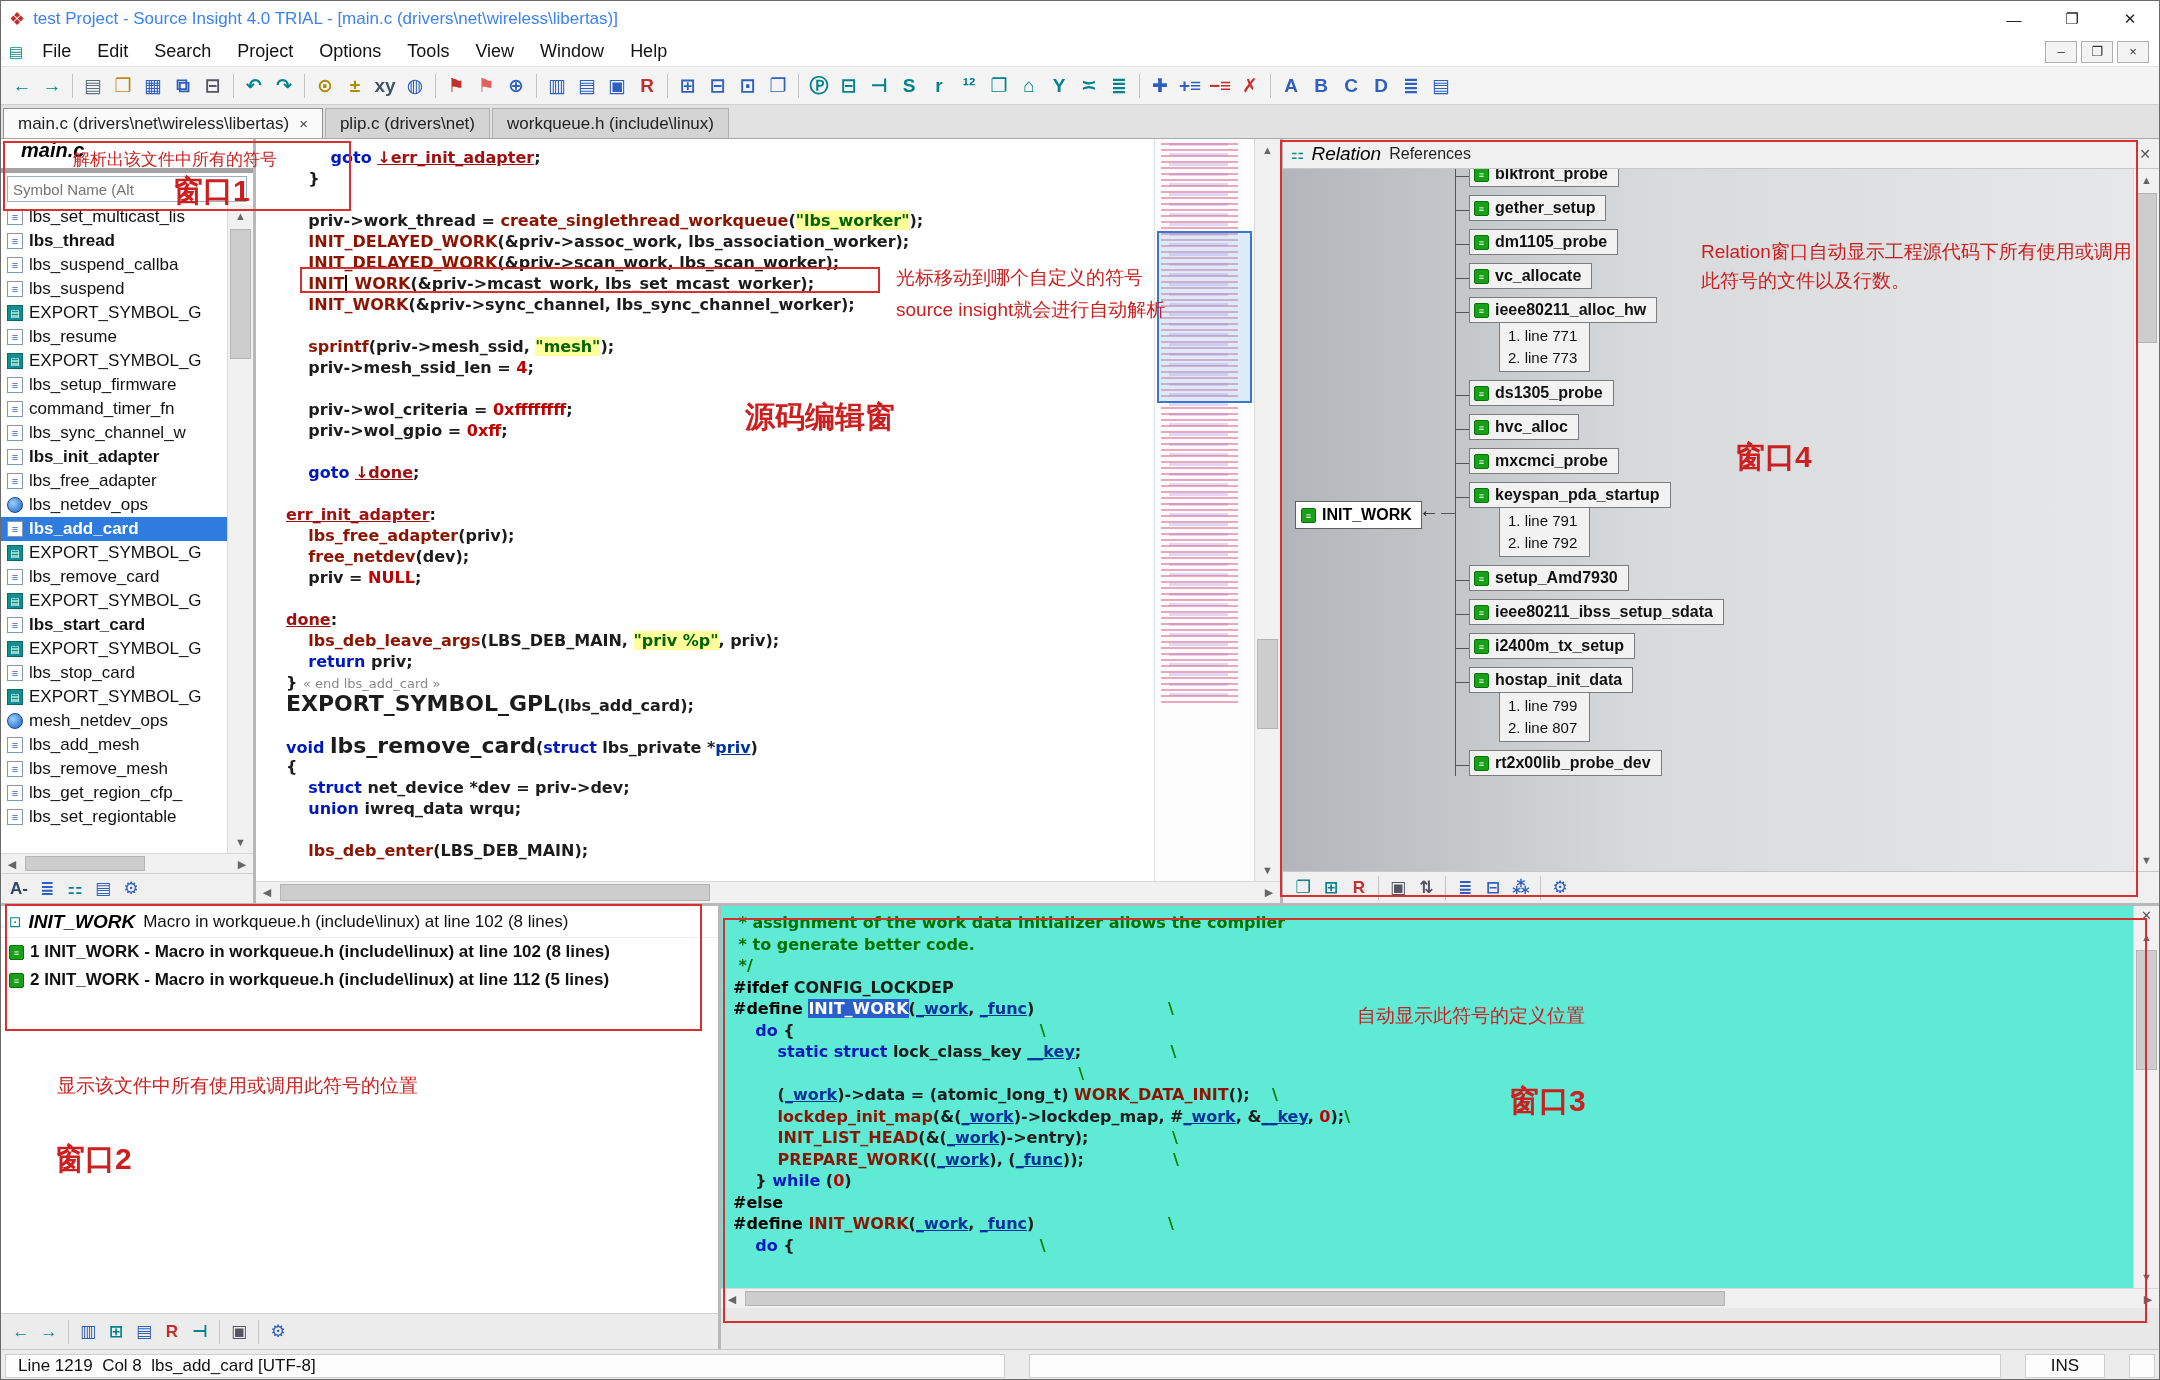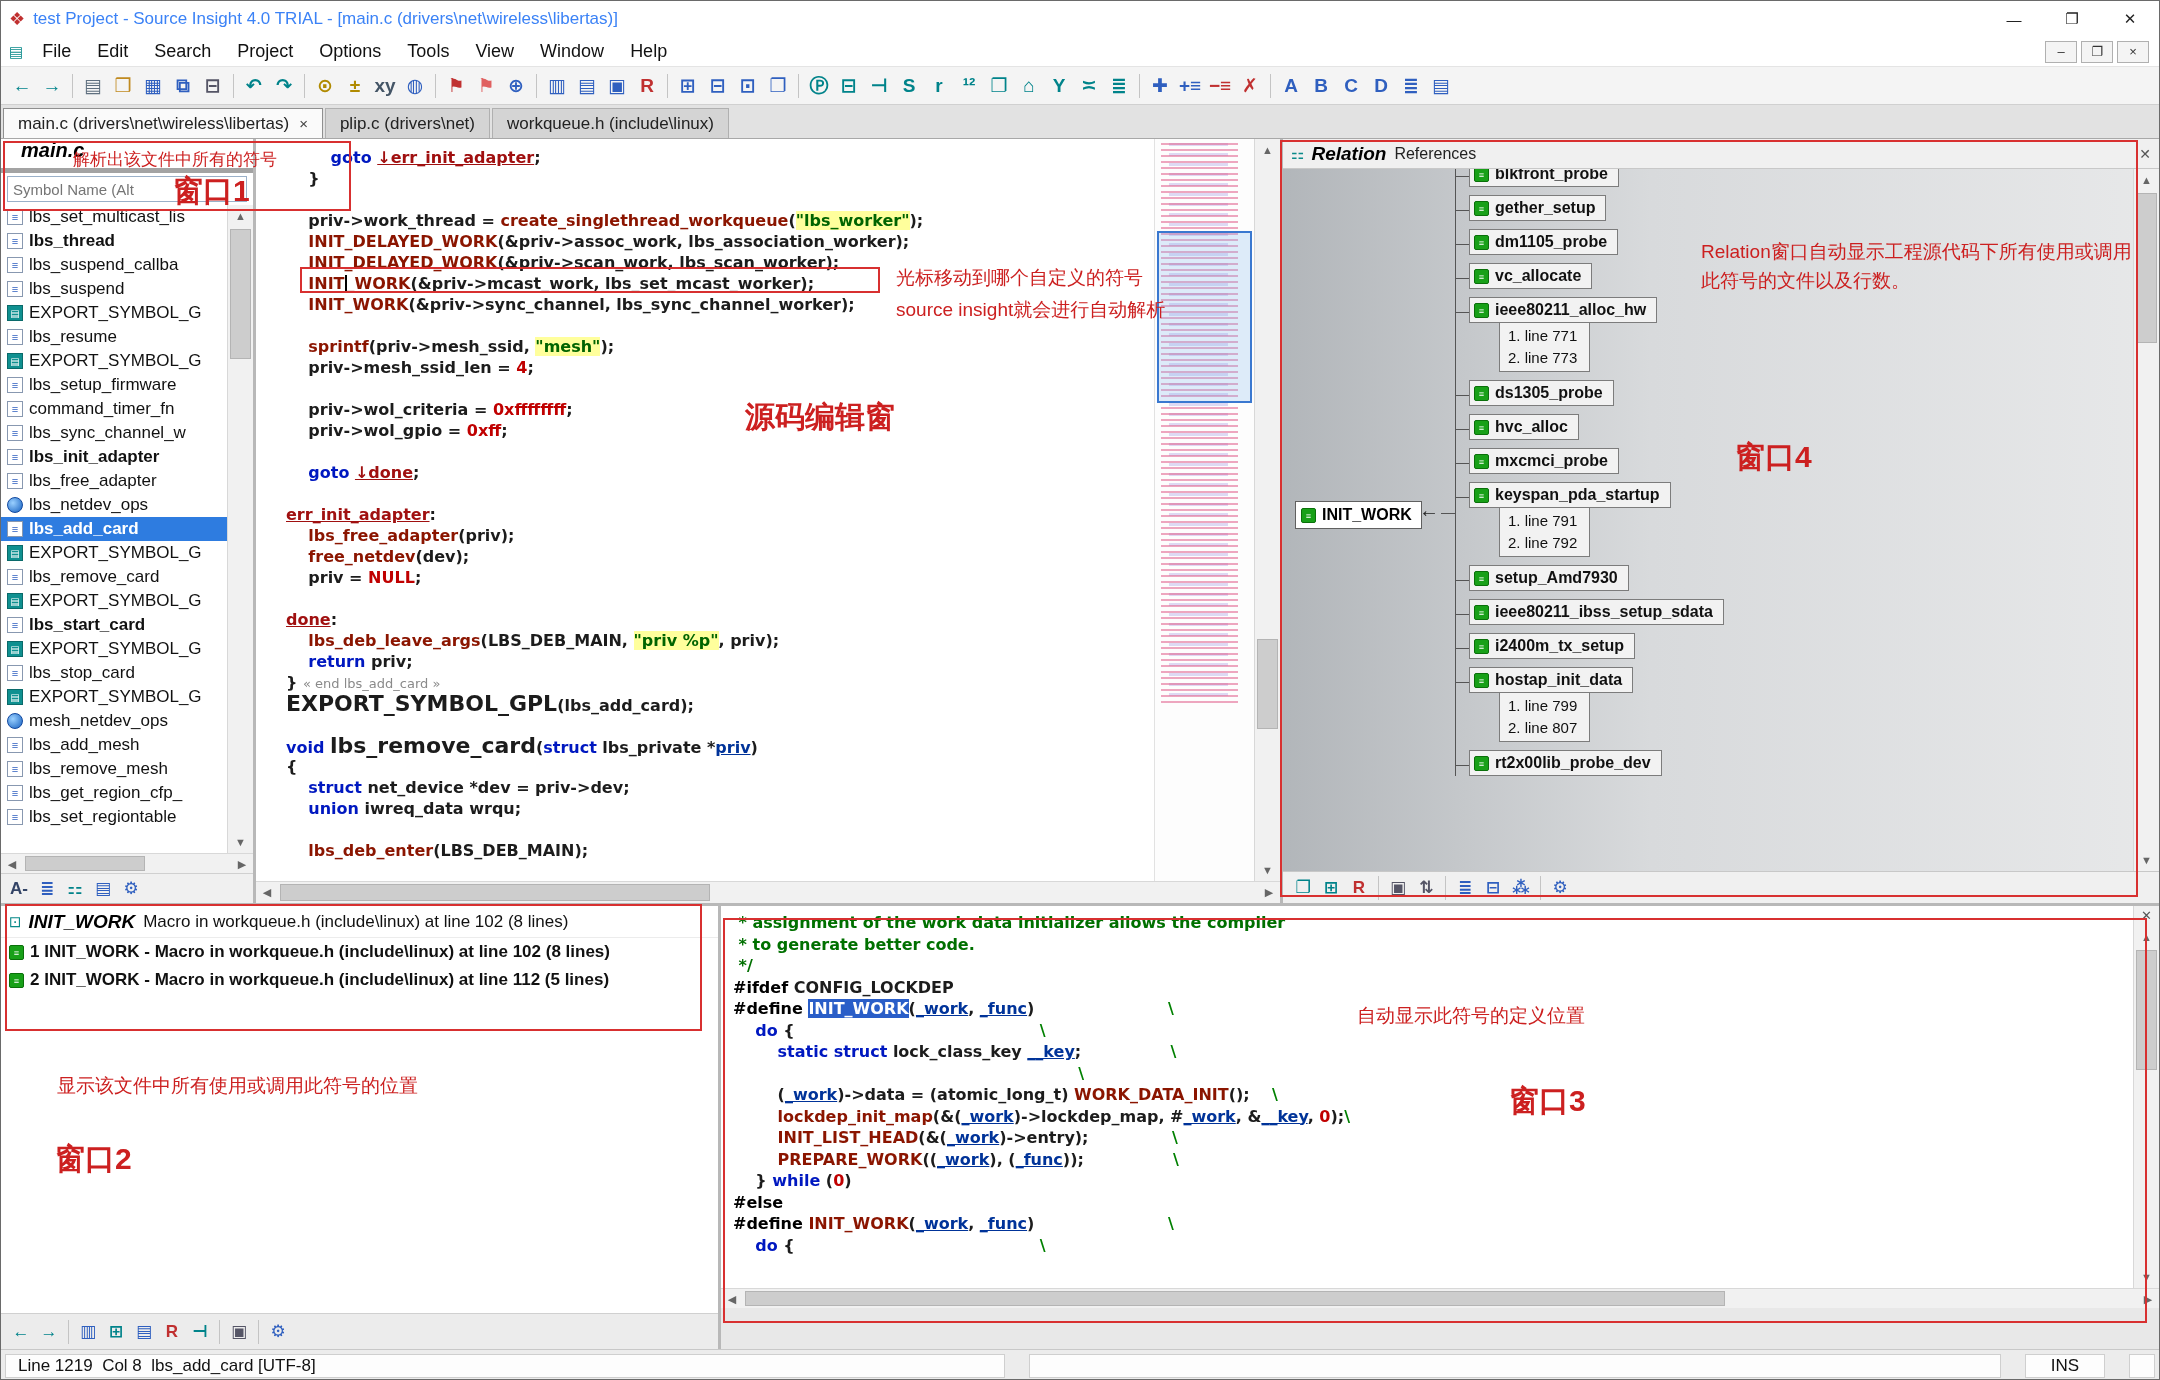--- a/index.html
+++ b/index.html
@@ -90,21 +90,21 @@
   .sb-thumb { position:absolute; left:2px; right:2px; background:#cdcdcd; border:1px solid #b4b4b4; }
   .hscroll { height:22px; background:#f1f1f1; border-top:1px solid #d8d8d8; position:relative; flex:none; }
   .hscroll .sb-left, .hscroll .sb-right { position:absolute; top:0; width:22px; height:100%; font-size:11px; color:#666; text-align:center; line-height:20px; }
   .hscroll .sb-left { left:0; } .hscroll .sb-right { right:0; }
   .hthumb { position:absolute; top:2px; bottom:2px; background:#cdcdcd; border:1px solid #b4b4b4; }
 
   
   #relation-panel { width:879px; flex:none; border-left:3px solid #b8b8b8; display:flex; flex-direction:column; }
   #relation-header { height:30px; background:#f0f0f0; border-bottom:1px solid #c8c8c8; display:flex; align-items:center; padding:0 8px; }
   #relation-header .hdr-ic { color:#0a8a8a; font-size:15px; margin-right:7px; }
-  #relation-title { font-size:19px; font-weight:bold; font-style:italic; margin-right:8px; }
+  #relation-title { font-size:19px; font-weight:normal; font-style:italic; margin-right:8px; }
   #relation-tab { font-size:16px; color:#222; }
   #relation-close { margin-left:auto; font-size:14px; color:#555; }
   #relation-content { flex:1; position:relative; overflow:hidden;
     background:linear-gradient(to right, #b2b6ba, #d8dadc 42%, #e7e8e9); }
   #rel-root { position:absolute; left:12px; top:332px; background:#fff; border:1px solid #606060; padding:4px 9px 4px 5px; display:flex; align-items:center; font-size:16px; font-weight:600; }
   #rel-arrow { position:absolute; left:136px; top:330px; font-size:20px; font-weight:bold; color:#222; }
   #rel-connector { position:absolute; left:158px; top:344px; width:14px; border-top:1px solid #555; }
   #rel-tree { margin-left:172px; margin-top:-8px; border-left:1px solid #555; padding-left:13px; width:max-content; }
   .rel-row { position:relative; margin-bottom:8px; }
   .rel-row::before { content:""; position:absolute; left:-13px; top:15px; width:13px; border-top:1px solid #555; }
@@ -122,21 +122,21 @@
   #context-panel { width:720px; flex:none; background:#fff; border-right:3px solid #b8b8b8; display:flex; flex-direction:column; }
   #context-header { height:32px; display:flex; align-items:center; padding-left:8px; border-bottom:1px solid #ececec; }
   #context-header .hdr-ic { color:#0a8a8a; font-size:15px; margin-right:7px; }
   #context-title { font-size:19px; font-weight:bold; font-style:italic; margin-right:8px; }
   #context-subtitle { font-size:17px; color:#111; }
   .ctx-row { height:28px; display:flex; align-items:center; padding-left:8px; font-size:17px; font-weight:600; color:#111; }
   #context-spacer { flex:1; background:#fff; }
   #context-footer { height:36px; background:#ececec; border-top:1px solid #d0d0d0; display:flex; align-items:center; padding-left:6px; }
 
   #preview-panel { flex:1; display:flex; flex-direction:column; }
-  #preview-body { height:382px; background:#ffffff; display:flex; position:relative; overflow:hidden; }
+  #preview-body { height:382px; background:#5eead4; display:flex; position:relative; overflow:hidden; }
   #preview-code { flex:1; overflow:hidden; padding:6px 0 0 12px; font-family:"DejaVu Sans","Liberation Sans",sans-serif; font-size:16px; font-weight:600; color:#1c1c1c; }
   #preview-code .code-line { line-height:21.5px; height:21.5px; }
   #preview-hscroll { height:20px; }
   #preview-strip { flex:1; background:#e8e8e8; }
 
   
   #statusbar { height:32px; background:#ececec; border-top:1px solid #c8c8c8; display:flex; align-items:center; padding:0 4px; flex:none; gap:24px; }
   .seg { background:#fdfdfd; border:1px solid #cfcfcf; height:24px; display:flex; align-items:center; font-size:17px; color:#111; }
   #seg-left { width:1000px; padding-left:12px; }
   #seg-left span { white-space:pre; }

